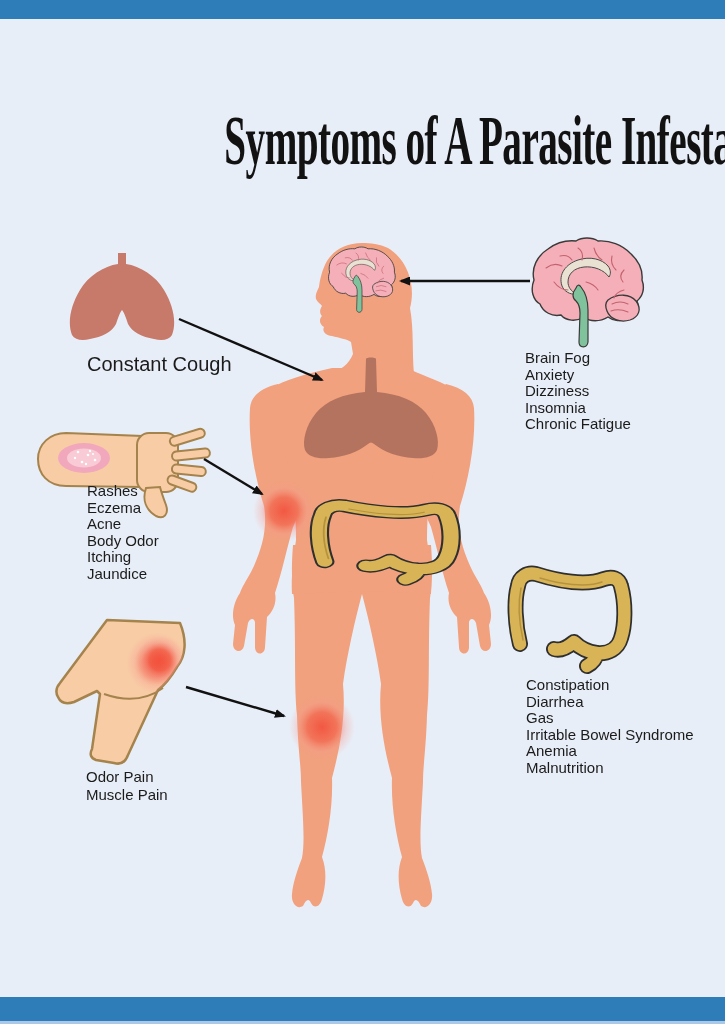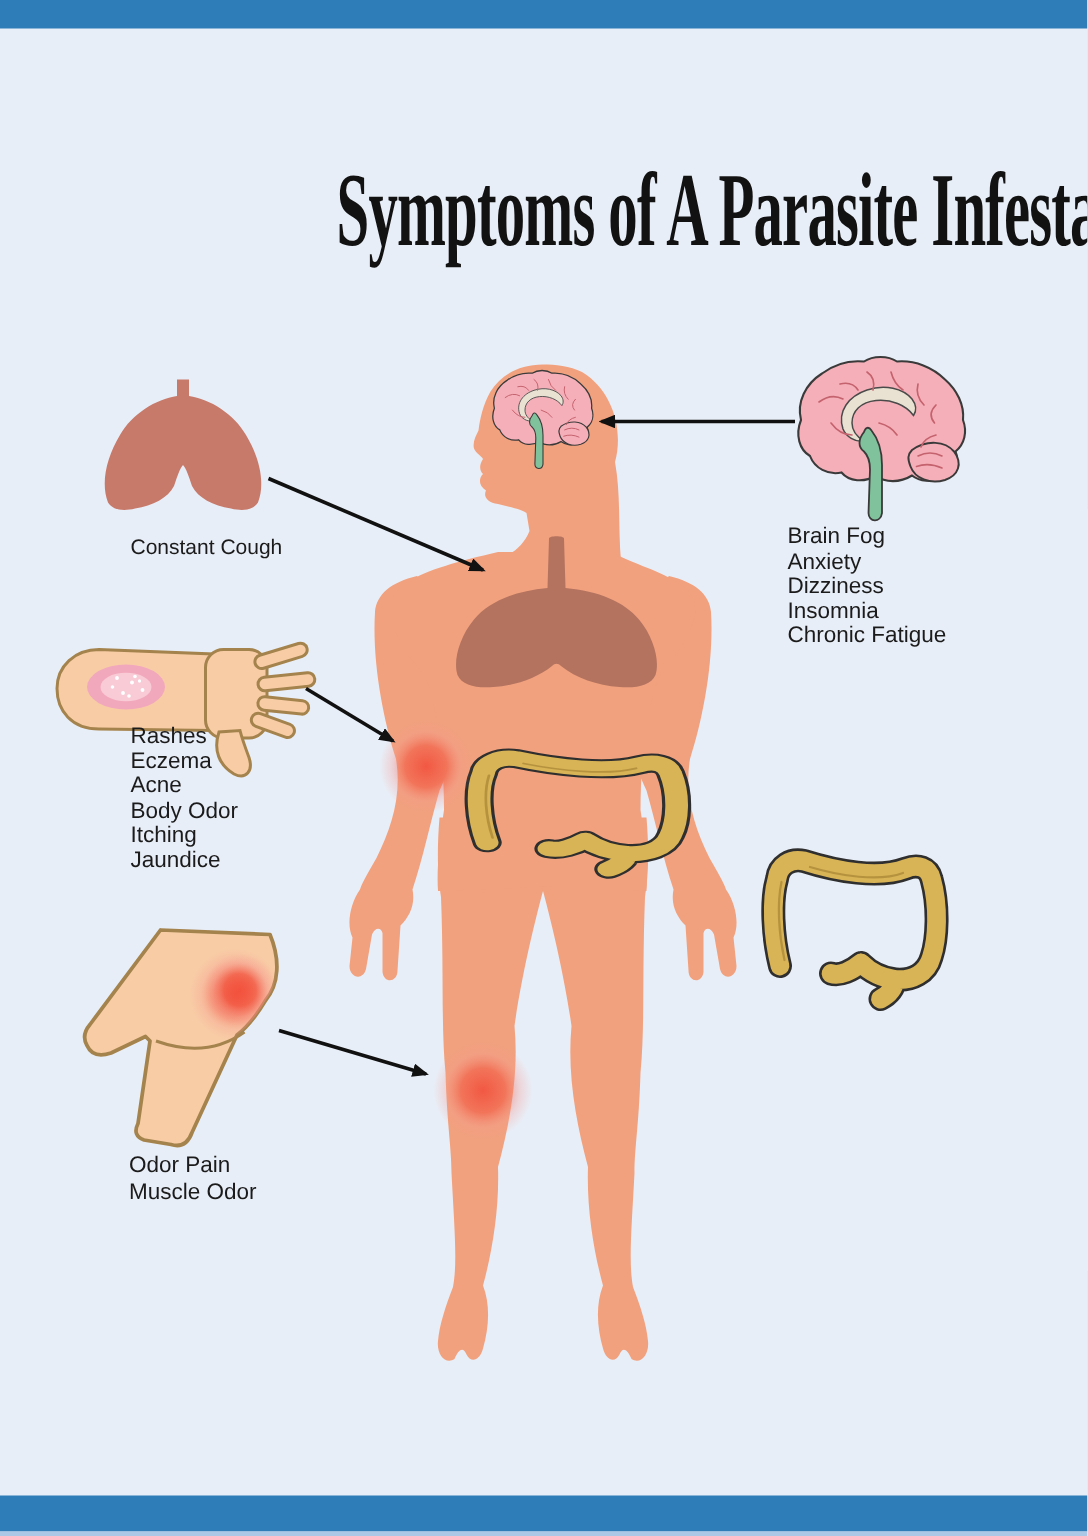--- a/index.html
+++ b/index.html
@@ -8,21 +8,21 @@
   .bar-top{position:absolute;top:0;left:0;width:725px;height:19px;background:#2e7db9;}
   .bar-bottom{position:absolute;top:997px;left:0;width:725px;height:24px;background:#2e7db9;}
   .bar-bottom-strip{position:absolute;top:1021px;left:0;width:725px;height:3px;background:#abc9e6;}
   .title{position:absolute;top:106px;left:0;width:725px;text-align:center;
          font-family:"Liberation Serif",serif;font-weight:bold;font-size:70px;
          line-height:1;color:#121212;}
   .title>span{display:inline-block;transform:scaleX(0.56);transform-origin:50% 50%;
               white-space:nowrap;letter-spacing:-1px;}
   .art{position:absolute;top:0;left:0;width:725px;height:1024px;}
   .lbl{position:absolute;color:#1b1b1b;font-size:15px;line-height:16.5px;}
-  .lbl.single{font-size:14px;}
+  .lbl.single{font-size:20px;}
   .lbl div{white-space:nowrap;}
   .joint-list div{line-height:17.5px;}
 </style>
 </head>
 <body>
 
 <div class="canvas">
 
   <div class="bar-top"></div>
 
@@ -211,19 +211,27 @@
   <div class="lbl" style="left:525px;top:350px">
     <div>Brain Fog</div>
     <div>Anxiety</div>
     <div>Dizziness</div>
     <div>Insomnia</div>
     <div>Chronic Fatigue</div>
   </div>
 
   <div class="lbl joint-list" style="left:86px;top:768px">
     <div>Odor Pain</div>
-    <div>Muscle Odor</div>
-  </div>
-
+    <div>Muscle Pain</div>
+  </div>
+
+  <div class="lbl" style="left:526px;top:677px">
+    <div>Constipation</div>
+    <div>Diarrhea</div>
+    <div>Gas</div>
+    <div>Irritable Bowel Syndrome</div>
+    <div>Anemia</div>
+    <div>Malnutrition</div>
+  </div>
 
   <div class="bar-bottom"></div>
   <div class="bar-bottom-strip"></div>
 </div>
 
 </body></html>

